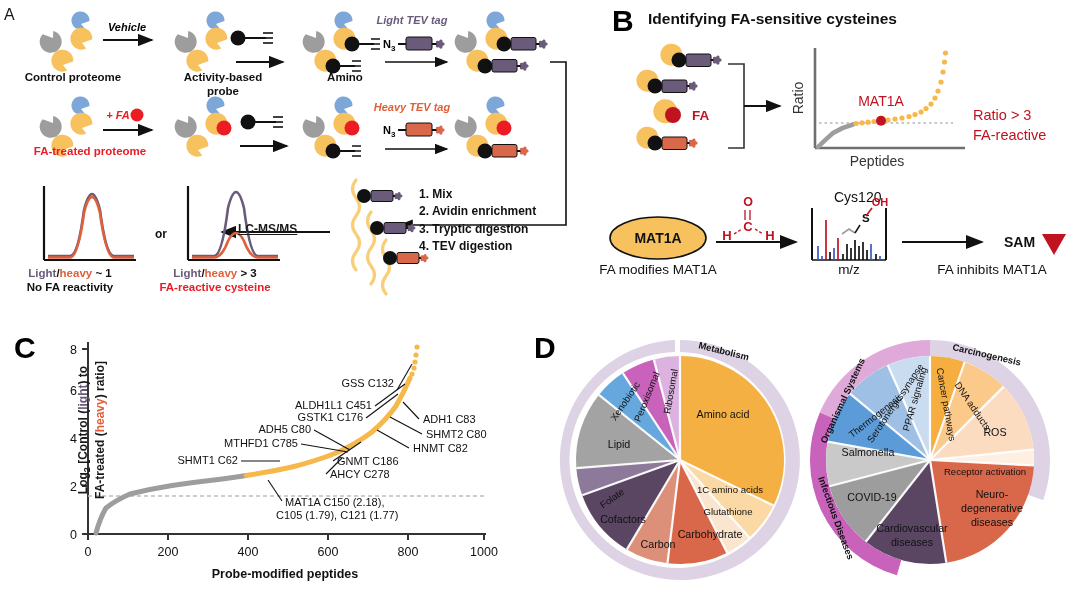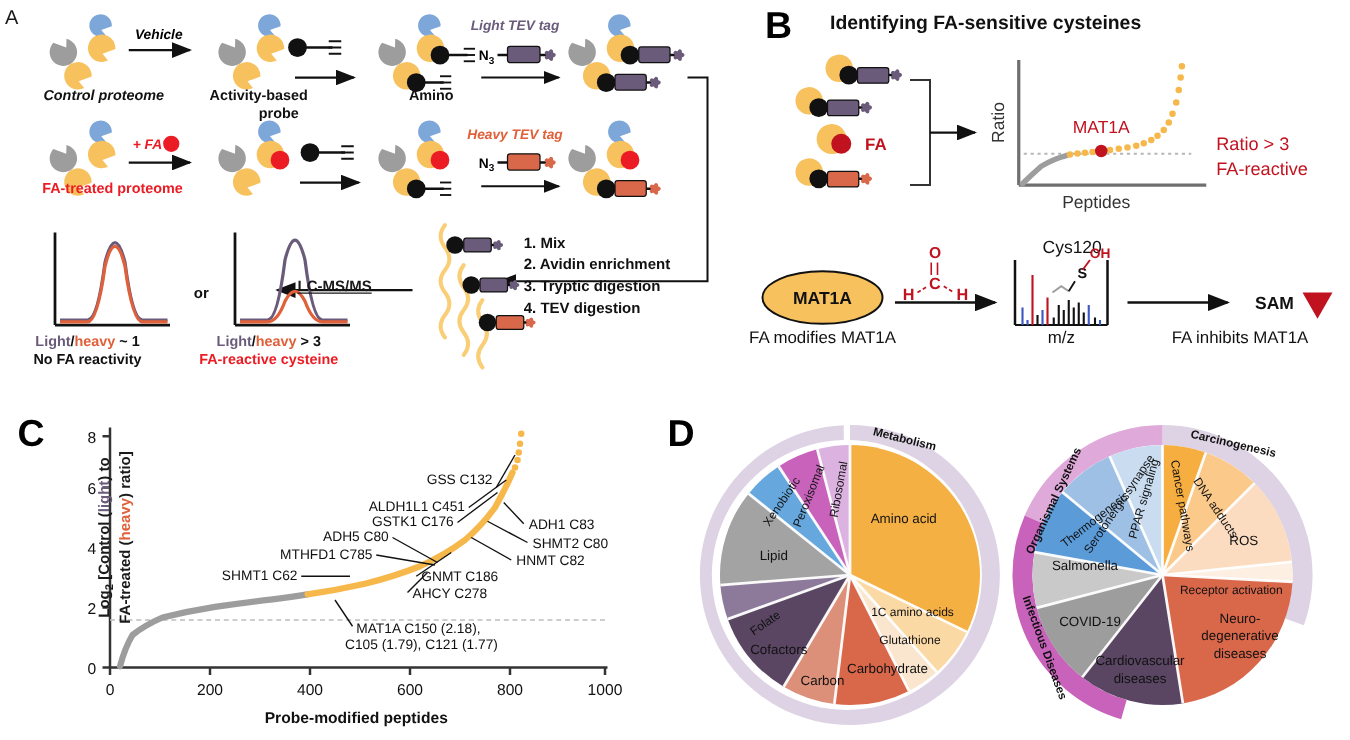--- a/index.html
+++ b/index.html
@@ -8,21 +8,21 @@
   .fig{position:absolute;inset:0;}
   .abs{position:absolute;}
   .panel-letter{font-weight:bold;font-size:30px;line-height:1;color:#000;}
   .lbl{font-size:11.5px;font-weight:bold;color:#111;text-align:center;line-height:1.15;}
   .lbl-it{font-size:11px;font-weight:bold;font-style:italic;}
   .red{color:#ec1c24;}
   .purple{color:#6b5b7b;}
   .orangered{color:#e0603a;}
   svg{display:block;overflow:visible;}
   .steps{font-size:12px;font-weight:bold;line-height:1.45;color:#111;}
-  .bT{font-size:15.5px;font-weight:bold;color:#111;margin-left:16px;}
+  .bT{font-size:15.5px;font-weight:bold;color:#111;}
   .pieTxt{font-size:10.7px;fill:#111;}
   .pieTxtSm{font-size:9.6px;fill:#111;}
   .ringTxt{font-size:9.4px;font-weight:bold;fill:#111;}
   .cAnn{font-size:11px;fill:#111;font-family:"Liberation Sans",sans-serif;}
   .cAxis{font-size:12.5px;fill:#111;}
   .cAxisB{font-size:12.5px;font-weight:bold;fill:#111;}
   .ylabC{font-size:12px;font-weight:bold;}
 </style>
 </head>
 <body>
@@ -216,22 +216,22 @@
       <line x1="0" y1="74" x2="92" y2="74" stroke="#111" stroke-width="2.2"></line>
       <path d="M4,70 L26,70 Q34,70 40,22 Q44,6 48,6 Q52,6 56,22 Q62,70 70,70 L90,70" fill="none" stroke="#6b5b7b" stroke-width="2.6"></path>
       <path d="M4,71.5 L26,71.5 Q34,71.5 40,55 Q44,47 48,47 Q52,47 56,55 Q62,71.5 70,71.5 L90,71.5" fill="none" stroke="#e0603a" stroke-width="2.6"></path>
     </g>
     <text x="215" y="277" text-anchor="middle" font-family="Liberation Sans,sans-serif">
       <tspan fill="#6b5b7b" font-weight="bold" font-size="11.5">Light</tspan><tspan fill="#111" font-weight="bold" font-size="11.5">/</tspan><tspan fill="#e0603a" font-weight="bold" font-size="11.5">heavy</tspan><tspan fill="#111" font-weight="bold" font-size="11.5"> &gt; 3</tspan>
     </text>
     <text x="215" y="291" text-anchor="middle" font-size="11.5" font-weight="bold" fill="#ec1c24" font-family="Liberation Sans,sans-serif">FA-reactive cysteine</text>
   </svg>
 
-  <div class="abs lbl" style="left:18px;top:71px;width:130px;font-style:italic;">Control proteome</div>
-  <div class="abs lbl" style="left:152px;top:71px;width:110px;">Activity-based</div>
+  <div class="abs lbl" style="left:8px;top:71px;width:130px;">Control proteome</div>
+  <div class="abs lbl" style="left:168px;top:71px;width:110px;">Activity-based</div>
   <div class="abs lbl" style="left:168px;top:85px;width:110px;text-align:center;">probe</div>
   <div class="abs lbl" style="left:290px;top:71px;width:110px;">Amino</div>
   <div class="abs lbl red" style="left:10px;top:145px;width:160px;">FA-treated proteome</div>
 
   <div class="abs steps" style="left:419px;top:186px;">
     <div>1. Mix</div>
     <div>2. Avidin enrichment</div>
     <div>3. Tryptic digestion</div>
     <div>4. TEV digestion</div>
   </div>

